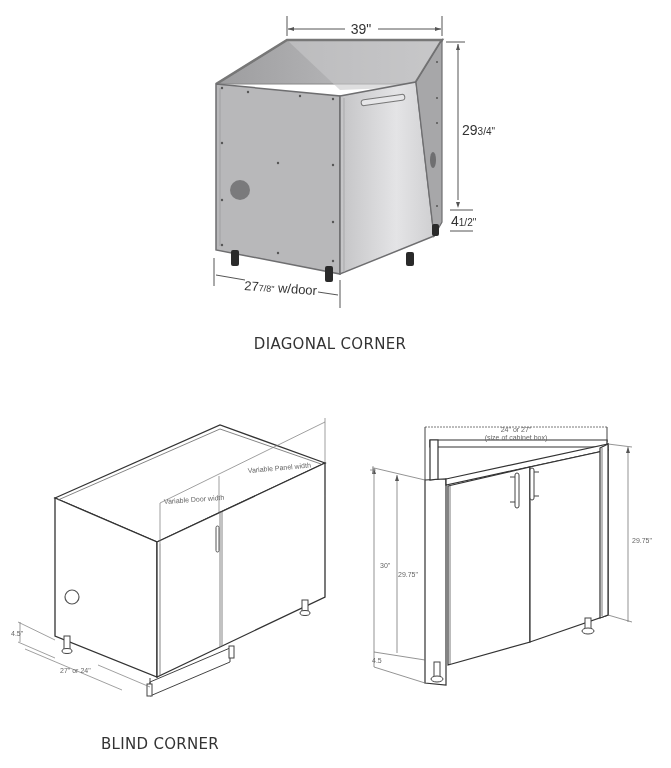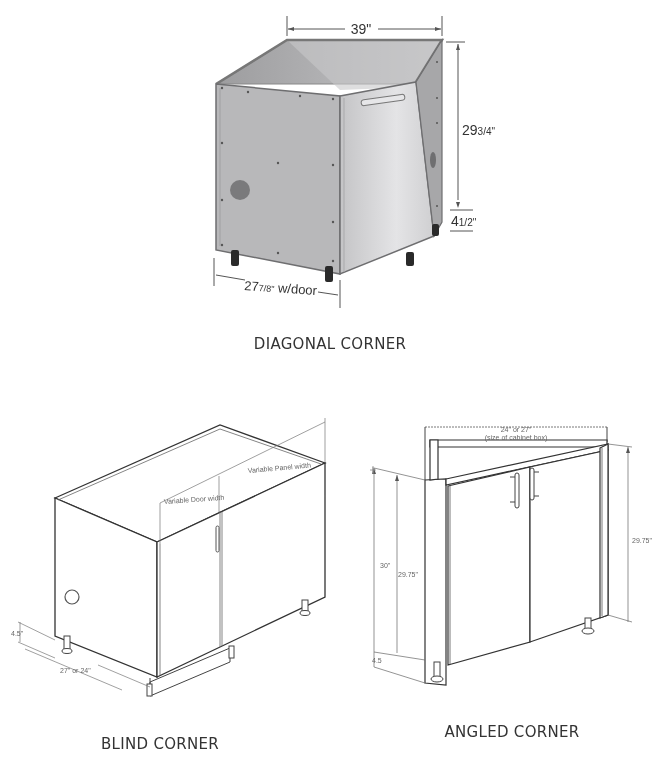--- a/index.html
+++ b/index.html
@@ -230,14 +230,13 @@
       <line x1="20" y1="70" x2="26" y2="70"></line>
       <line x1="23" y1="66" x2="23" y2="74"></line>
     </g>
     <text class="smalltext" x="166" y="32" font-size="7" text-anchor="middle">24" or 27"</text>
     <text class="smalltext" x="166" y="40" font-size="7" text-anchor="middle">(size of cabinet box)</text>
     <text class="smalltext" x="30" y="168" font-size="7">30"</text>
     <text class="smalltext" x="48" y="177" font-size="7">29.75"</text>
     <text class="smalltext" x="282" y="143" font-size="7">29.75"</text>
     <text class="smalltext" x="22" y="263" font-size="7">4.5</text>
   </svg>
-  <div class="caption" style="left:62px;top:323px;width:200px;">ANGLED CORNER</div>
 </div>
 
 </body></html>

